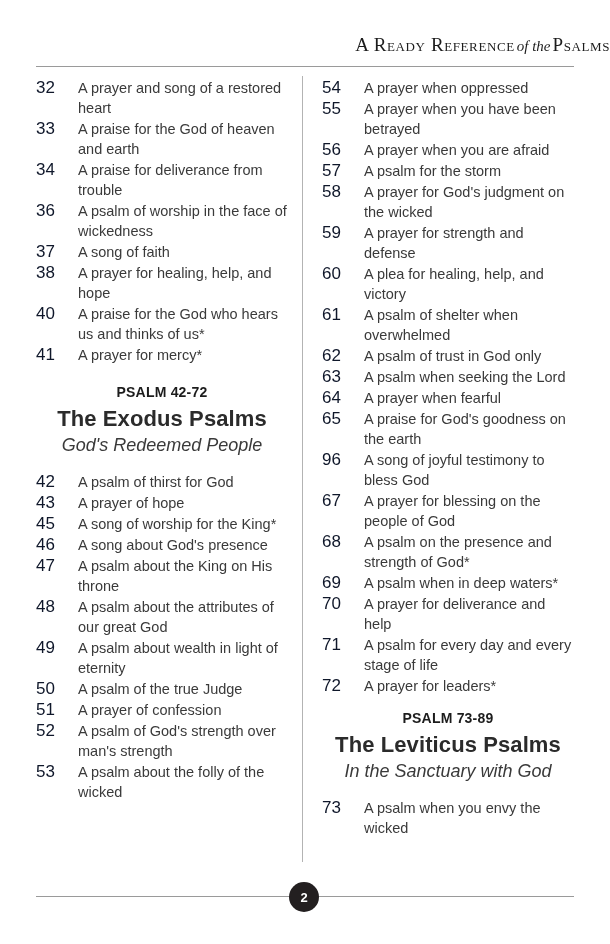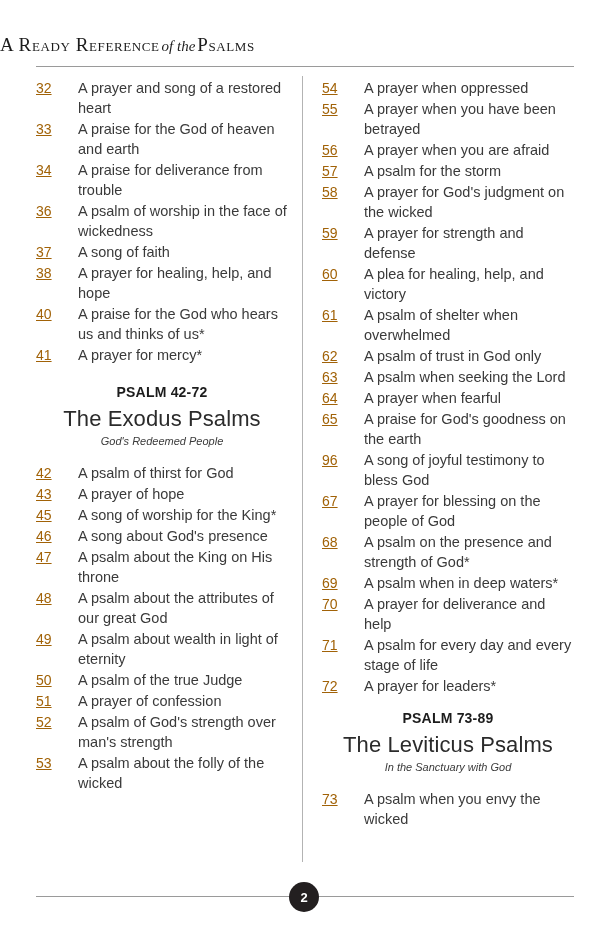--- a/index.html
+++ b/index.html
@@ -22,21 +22,21 @@
     height: 944px;
     box-sizing: border-box;
   }
 
   
   .running-head {
     position: absolute;
     top: 34px;
     left: 0;
     width: 610px;
-    text-align: left;
+    text-align: right;
     font-family: "Liberation Serif", serif;
     color: #1c1c1c;
     white-space: nowrap;
   }
   .rh-main {
     font-size: 19px;
     font-variant: small-caps;
     letter-spacing: 0.6px;
   }
   .rh-ofthe {
@@ -74,25 +74,24 @@
   }
 
   
   .entry {
     display: flex;
     align-items: flex-start;
     margin-bottom: 1px;
   }
   .entry-num {
     flex: 0 0 42px;
-    font-size: 14px;
+    font-size: 17px;
     line-height: 20px;
-    color: #a16207;
+    color: #0f172a;
     text-align: left;
-    text-decoration: underline;
   }
   .entry-text {
     flex: 1 1 auto;
     font-size: 14.5px;
     line-height: 20px;
     color: #3a3a3a;
   }
 
   
   .section-head {
@@ -102,28 +101,28 @@
   }
   .sh-range {
     font-size: 14px;
     font-weight: bold;
     color: #1c1c1c;
     letter-spacing: 0.2px;
     margin-bottom: 6px;
   }
   .sh-title {
     font-size: 22px;
-    font-weight: 400;
+    font-weight: 700;
     color: #2b2b2b;
     letter-spacing: 0.1px;
     line-height: 26px;
     margin-bottom: 3px;
   }
   .sh-sub {
-    font-size: 11px;
+    font-size: 18px;
     font-style: italic;
     color: #3a3a3a;
   }
 
   .section-head.tight { margin-top: 14px; }
 
   
   .foot-rule {
     position: absolute;
     top: 896px;

